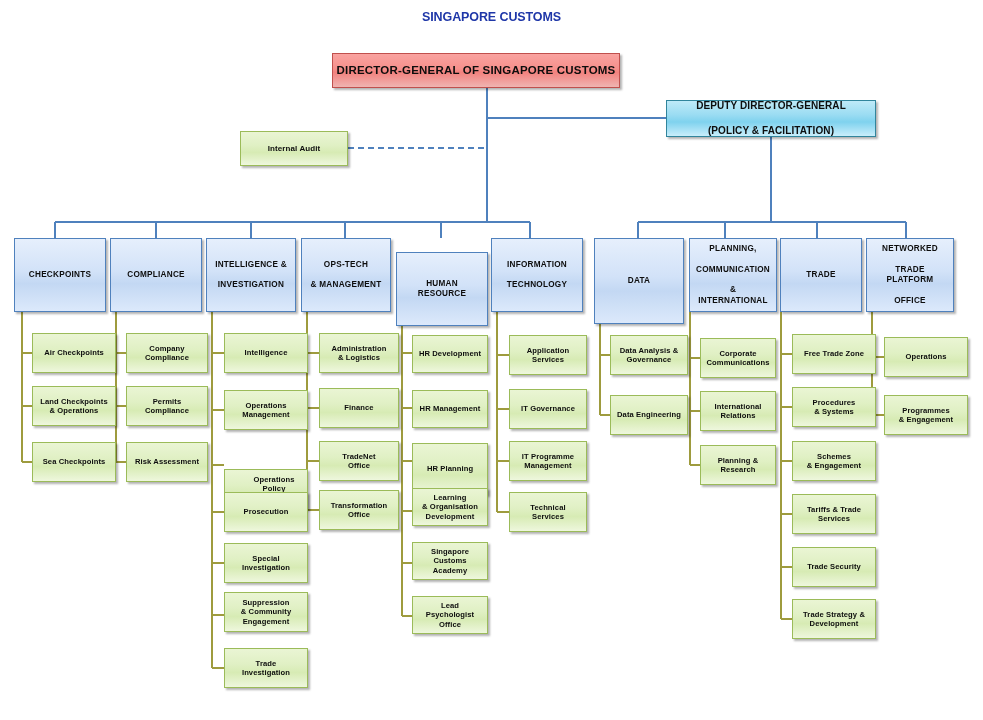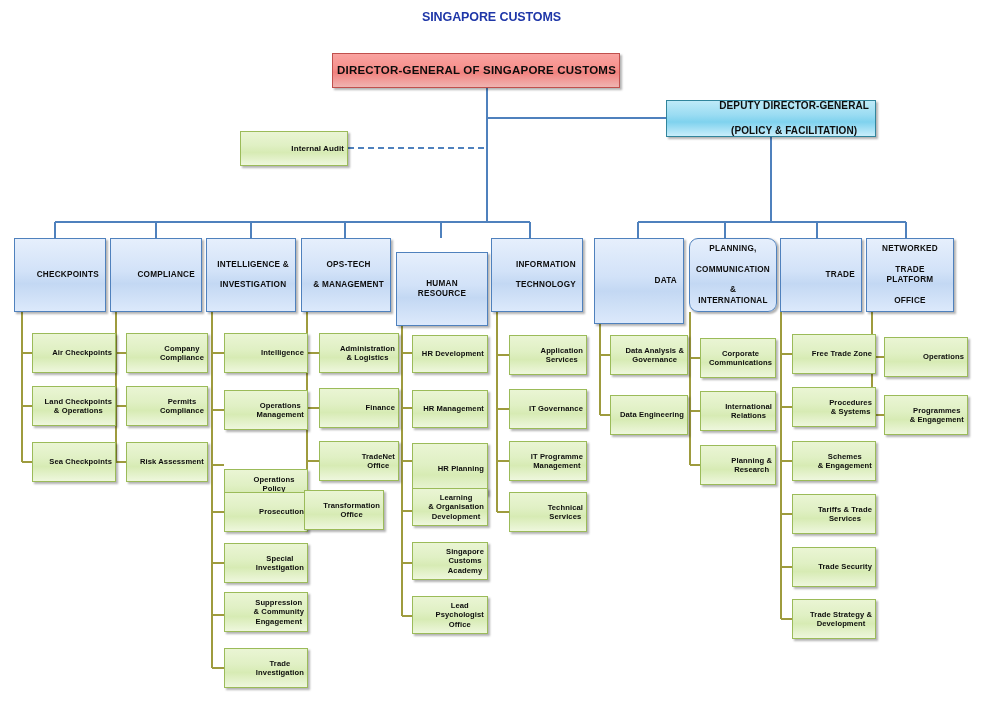--- a/index.html
+++ b/index.html
@@ -26,21 +26,21 @@
     width: 983px;
     height: 720px;
     pointer-events: none;
   }
   
   .node {
     position: absolute;
     box-sizing: border-box;
     display: flex;
     align-items: center;
-    justify-content: flex-end;
+    justify-content: center;
     text-align: center;
     line-height: 1.25;
     color: #0d0d0d;
     font-weight: bold;
     letter-spacing: .1px;
     box-shadow: 1.5px 1.5px 2px rgba(0,0,0,0.30);
   }
   .node span { display: block; padding: 0 3px; }
 
   
@@ -225,21 +225,21 @@
       </div>
       <div class="node unit" style="left: 319px; top: 333px; width: 80px; height: 40px;">
         <span>Administration<br>&amp; Logistics</span>
       </div>
       <div class="node unit" style="left: 319px; top: 388px; width: 80px; height: 40px;">
         <span>Finance</span>
       </div>
       <div class="node unit" style="left: 319px; top: 441px; width: 80px; height: 40px;">
         <span>TradeNet<br>Office</span>
       </div>
-      <div class="node unit" style="left: 304px; top: 490px; width: 80px; height: 40px;">
+      <div class="node unit" style="left: 319px; top: 490px; width: 80px; height: 40px;">
         <span>Transformation<br>Office</span>
       </div>
       <div class="node division" style="left: 396px; top: 252px; width: 92px; height: 74px;">
         <span>
           <span>HUMAN  RESOURCE</span>
         </span>
       </div>
       <div class="node unit" style="left: 412px; top: 335px; width: 76px; height: 38px;">
         <span>HR Development</span>
       </div>
@@ -277,21 +277,21 @@
         <span>
           <span>DATA</span>
         </span>
       </div>
       <div class="node unit" style="left: 610px; top: 335px; width: 78px; height: 40px;">
         <span>Data  Analysis &amp;<br>Governance</span>
       </div>
       <div class="node unit" style="left: 610px; top: 395px; width: 78px; height: 40px;">
         <span>Data  Engineering</span>
       </div>
-      <div class="node division" style="left: 689px; top: 238px; width: 88px; height: 74px; border-radius: 9px;">
+      <div class="node division" style="left: 689px; top: 238px; width: 88px; height: 74px;">
         <span><span>PLANNING,</span><br><span>COMMUNICATION</span><br><span>&amp; INTERNATIONAL</span></span>
       </div>
       <div class="node unit" style="left: 700px; top: 338px; width: 76px; height: 40px;">
         <span>Corporate<br>Communications</span>
       </div>
       <div class="node unit" style="left: 700px; top: 391px; width: 76px; height: 40px;">
         <span>International<br>Relations</span>
       </div>
       <div class="node unit" style="left: 700px; top: 445px; width: 76px; height: 40px;">
         <span>Planning &amp;<br>Research</span>

